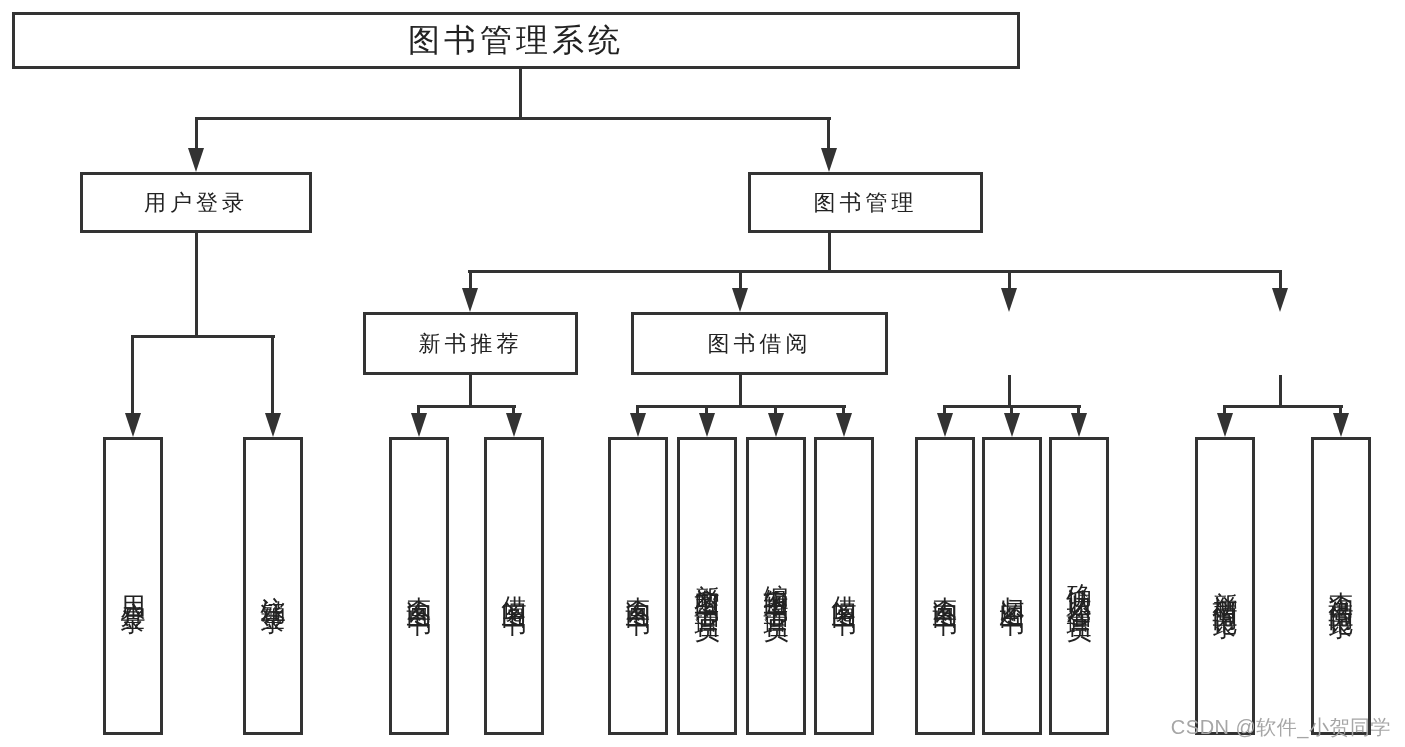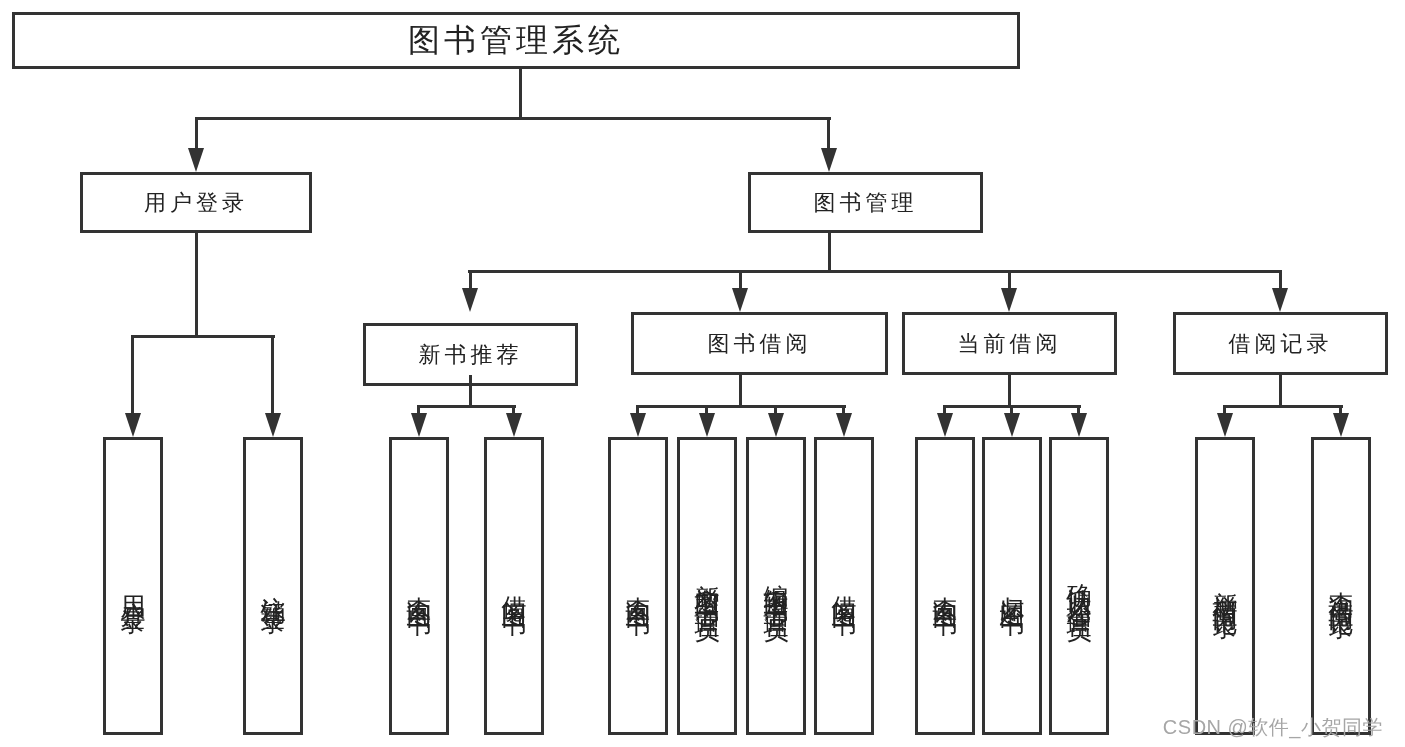--- a/index.html
+++ b/index.html
@@ -46,21 +46,21 @@
   .ar {
     position: absolute;
     width: 0; height: 0;
     border-left: 8px solid transparent;
     border-right: 8px solid transparent;
     border-top: 24px solid var(--line);
   }
   .watermark {
     position: absolute;
     top: 714px;
-    right: 22px;
+    right: 14px;
     font-size: 20px;
     letter-spacing: 0.5px;
     color: var(--watermark);
     white-space: nowrap;
     z-index: 10;
   }
 </style>
 </head>
 <body>
 
@@ -95,31 +95,25 @@
   <div class="ln" style="left:468px; top:270px; width:814px; height:3px;"></div>
   <div class="ln" style="left:469px; top:273px; width:3px; height:17px;"></div>
   <div class="ln" style="left:739px; top:273px; width:3px; height:17px;"></div>
   <div class="ln" style="left:1008px; top:273px; width:3px; height:17px;"></div>
   <div class="ln" style="left:1279px; top:273px; width:3px; height:17px;"></div>
   <div class="ar" style="left:462px; top:288px;"></div>
   <div class="ar" style="left:732px; top:288px;"></div>
   <div class="ar" style="left:1001px; top:288px;"></div>
   <div class="ar" style="left:1272px; top:288px;"></div>
 
-  <div class="node" style="left:363px; top:323px; width:215px; height:63px;">
+  <div class="node" style="left:363px; top:312px; width:215px; height:63px;">
     <span class="h-label">新书推荐</span>
   </div>
   <div class="node" style="left:631px; top:312px; width:257px; height:63px;">
     <span class="h-label">图书借阅</span>
-  </div>
-  <div class="node" style="left:902px; top:312px; width:215px; height:63px;">
-    <span class="h-label">当前借阅</span>
-  </div>
-  <div class="node" style="left:1173px; top:312px; width:215px; height:63px;">
-    <span class="h-label">借阅记录</span>
   </div>
 
   <div class="ln" style="left:469px; top:375px; width:3px; height:30px;"></div>
   <div class="ln" style="left:417px; top:405px; width:99px; height:3px;"></div>
   <div class="ln" style="left:417px; top:408px; width:3px; height:7px;"></div>
   <div class="ln" style="left:512px; top:408px; width:3px; height:7px;"></div>
   <div class="ar" style="left:411px; top:413px;"></div>
   <div class="ar" style="left:506px; top:413px;"></div>
 
   <div class="ln" style="left:739px; top:375px; width:3px; height:30px;"></div>

